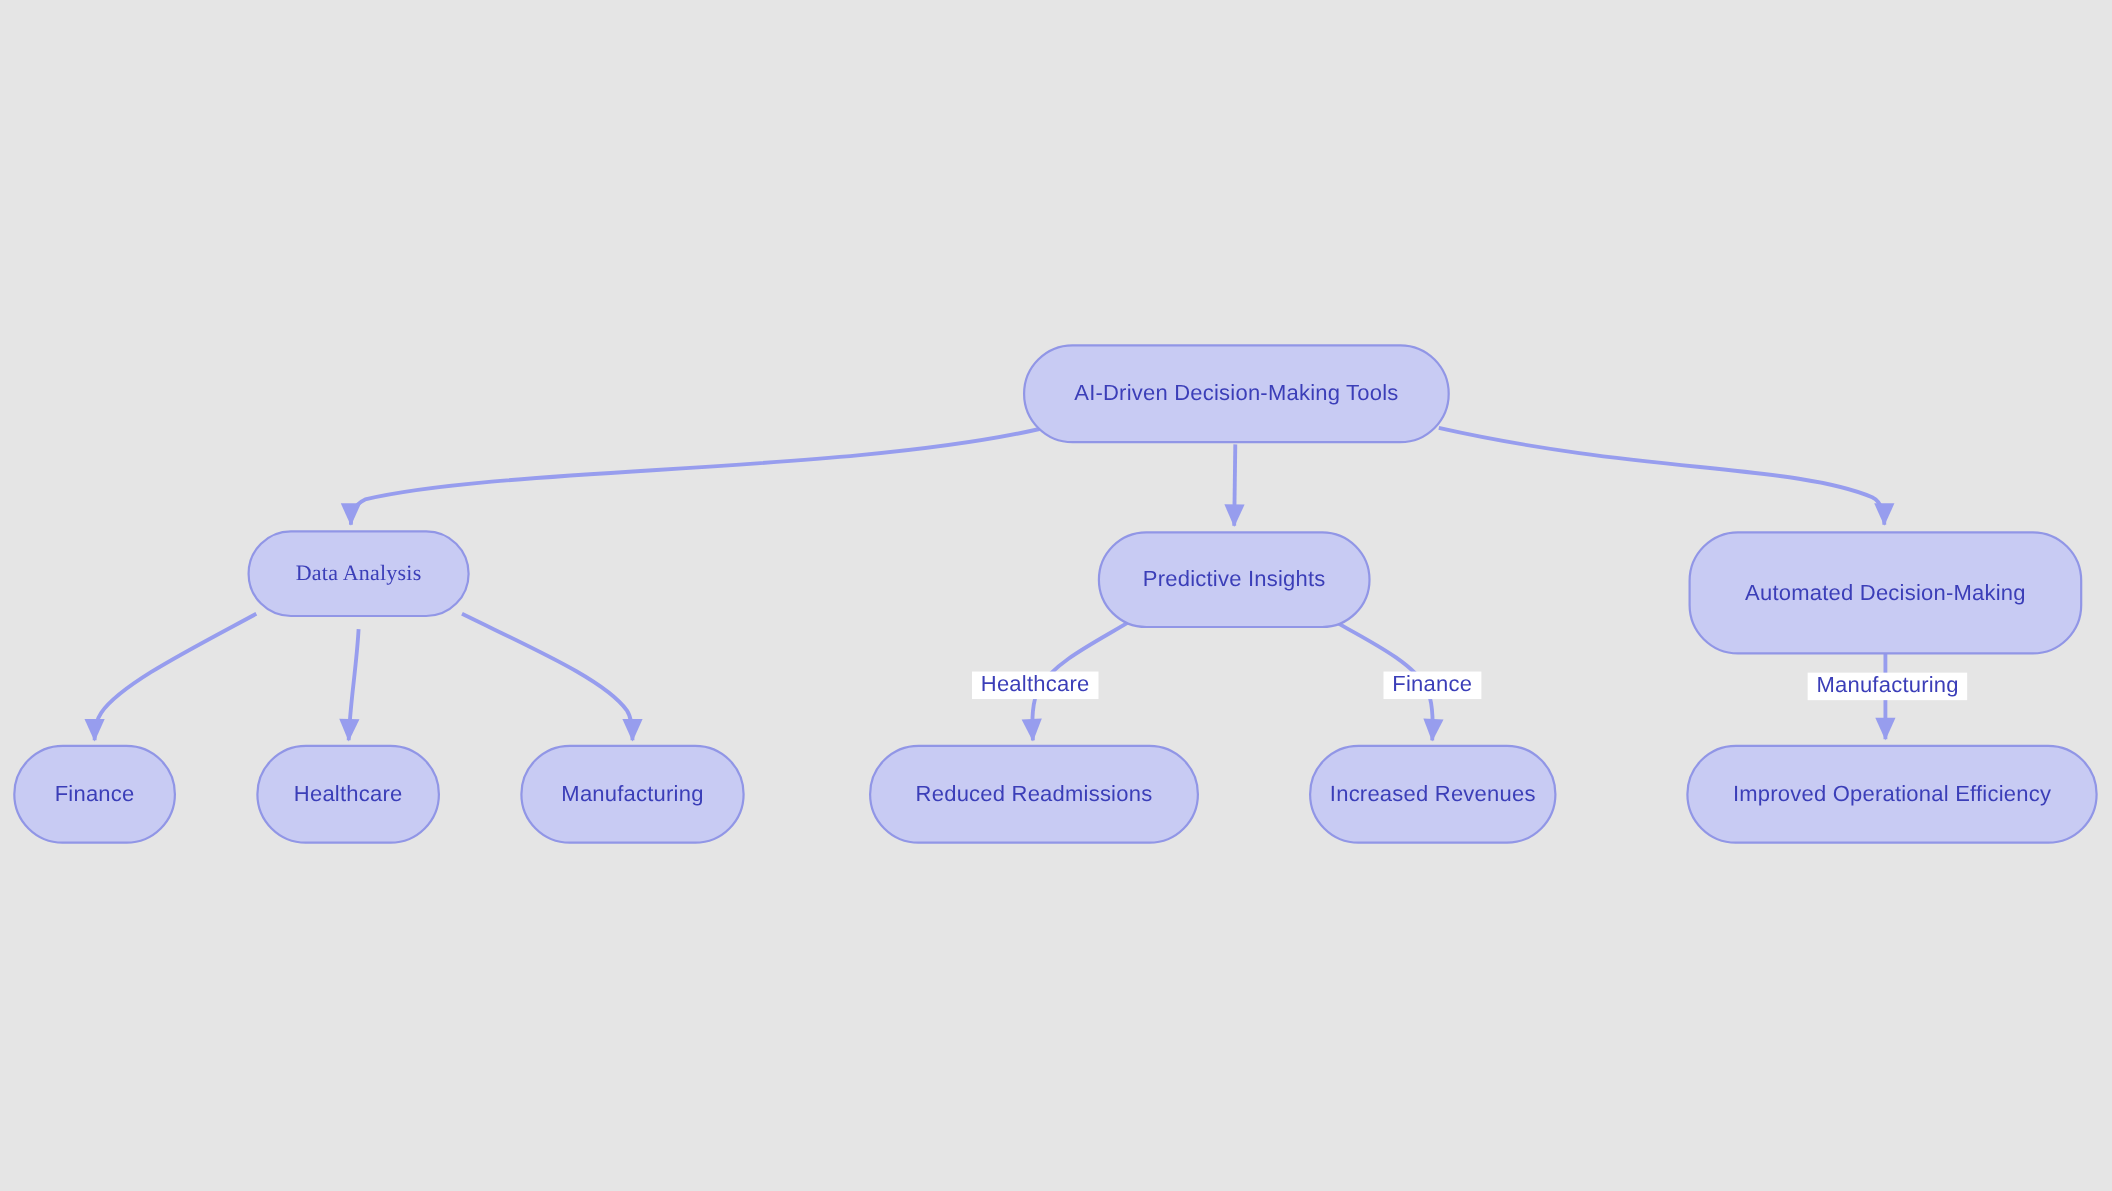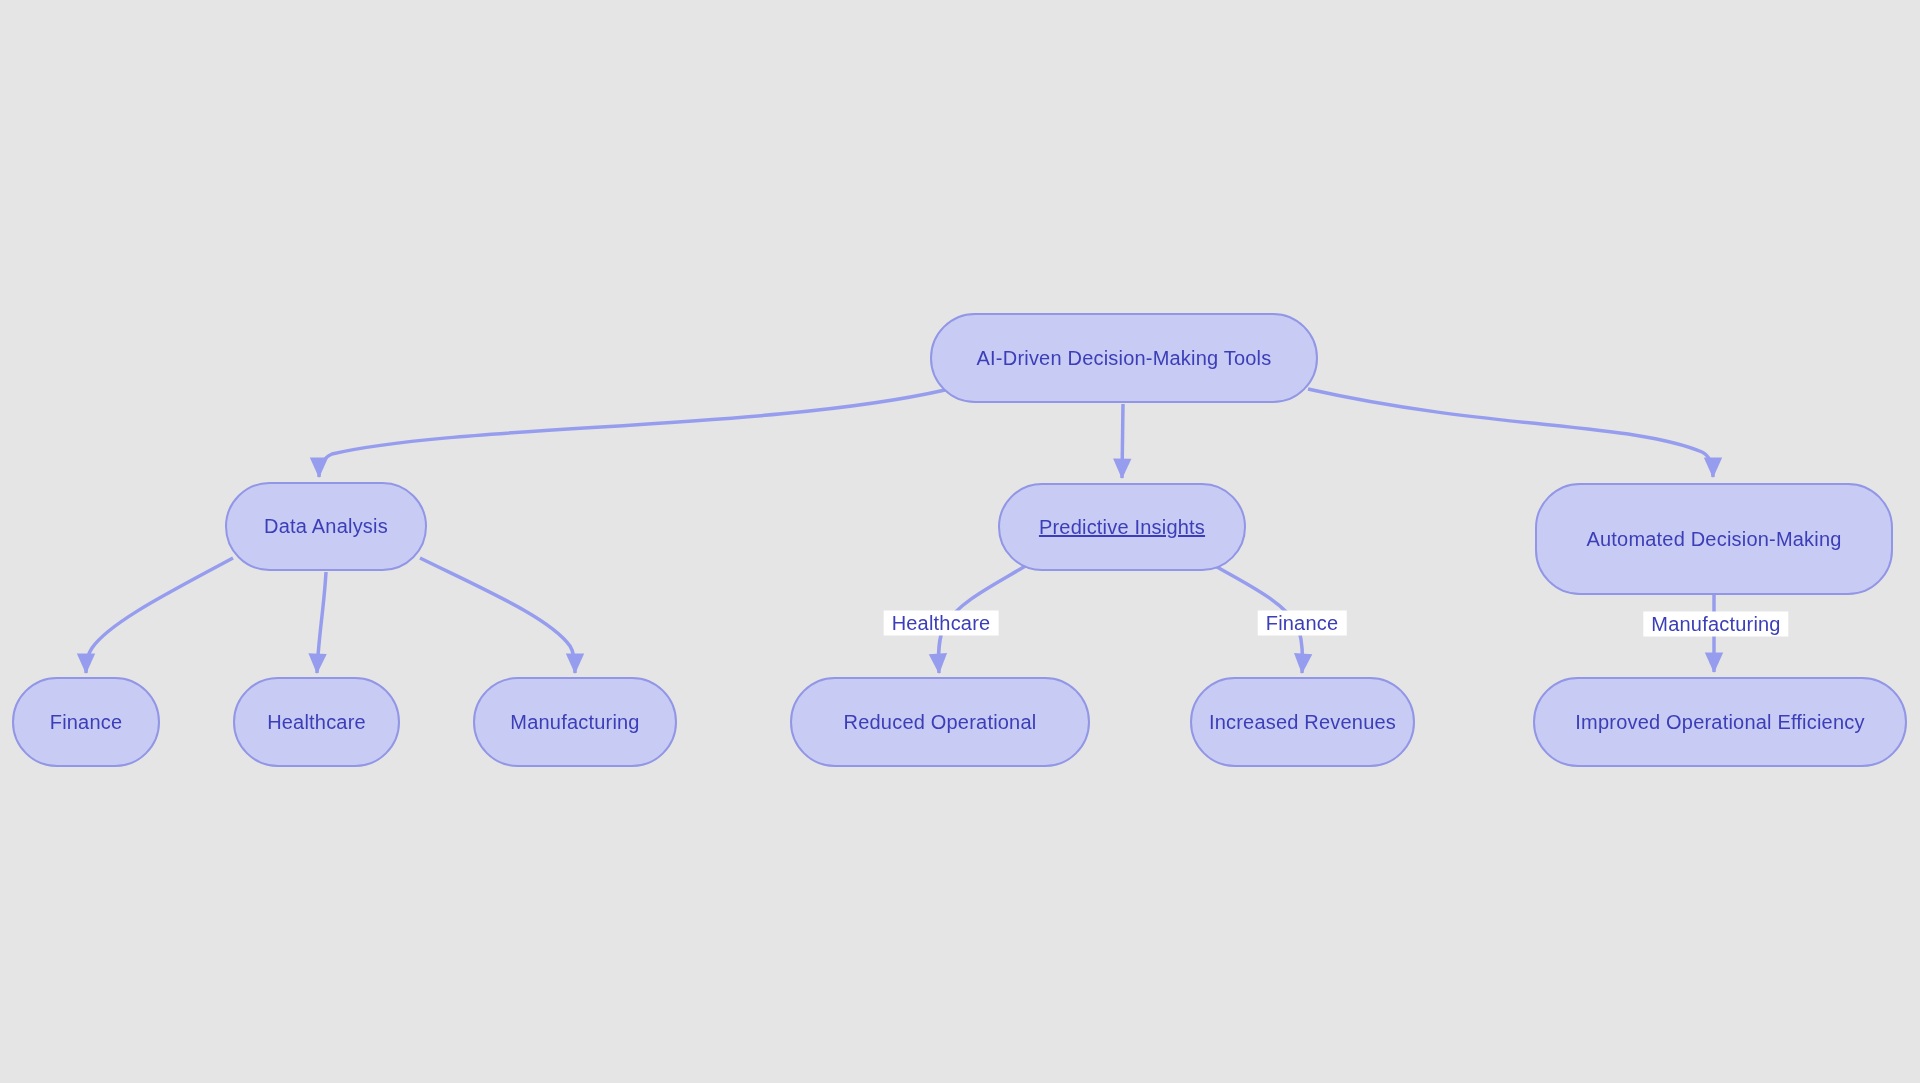--- a/index.html
+++ b/index.html
@@ -74,46 +74,46 @@
     <path class="edge" marker-end="url(#arrow)" d="M420,558 C485,590 550,618 570,646 C574,652 575,661 575,673"></path>
     <path class="edge" marker-end="url(#arrow)" d="M1032,562 C1000,582 960,600 945,625 C938,637 938,655 939,673"></path>
     <path class="edge" marker-end="url(#arrow)" d="M1208,562 C1245,583 1285,602 1297,626 C1303,638 1303,656 1302,673"></path>
     <path class="edge" marker-end="url(#arrow)" d="M1714,572 L1714,672"></path>
   </svg>
 
   <div class="node" style="left:930px; top:313px; width:388px; height:90px;">
     <span>AI-Driven Decision-Making Tools</span>
   </div>
 
-  <div class="node" style="left:225px; top:482px; width:202px; height:89px;">
+  <div class="node" style="left:225px; top:482px; width:202px; height:79px;font-family:Liberation Serif, serif;">
     <span>Data Analysis</span>
   </div>
 
-  <div class="node" style="left:998px; top:483px; width:248px; height:88px;text-decoration:underline;">
+  <div class="node" style="left:998px; top:483px; width:248px; height:88px;">
     <span>Predictive Insights</span>
   </div>
 
   <div class="node" style="left:1535px; top:483px; width:358px; height:112px;">
     <span>Automated Decision-Making</span>
   </div>
 
   <div class="node" style="left:12px; top:677px; width:148px; height:90px;">
     <span>Finance</span>
   </div>
 
   <div class="node" style="left:233px; top:677px; width:167px; height:90px;">
     <span>Healthcare</span>
   </div>
 
   <div class="node" style="left:473px; top:677px; width:204px; height:90px;">
     <span>Manufacturing</span>
   </div>
 
   <div class="node" style="left:790px; top:677px; width:300px; height:90px;">
-    <span>Reduced Operational</span>
+    <span>Reduced Readmissions</span>
   </div>
 
   <div class="node" style="left:1190px; top:677px; width:225px; height:90px;">
     <span>Increased Revenues</span>
   </div>
 
   <div class="node" style="left:1533px; top:677px; width:374px; height:90px;">
     <span>Improved Operational Efficiency</span>
   </div>
 

